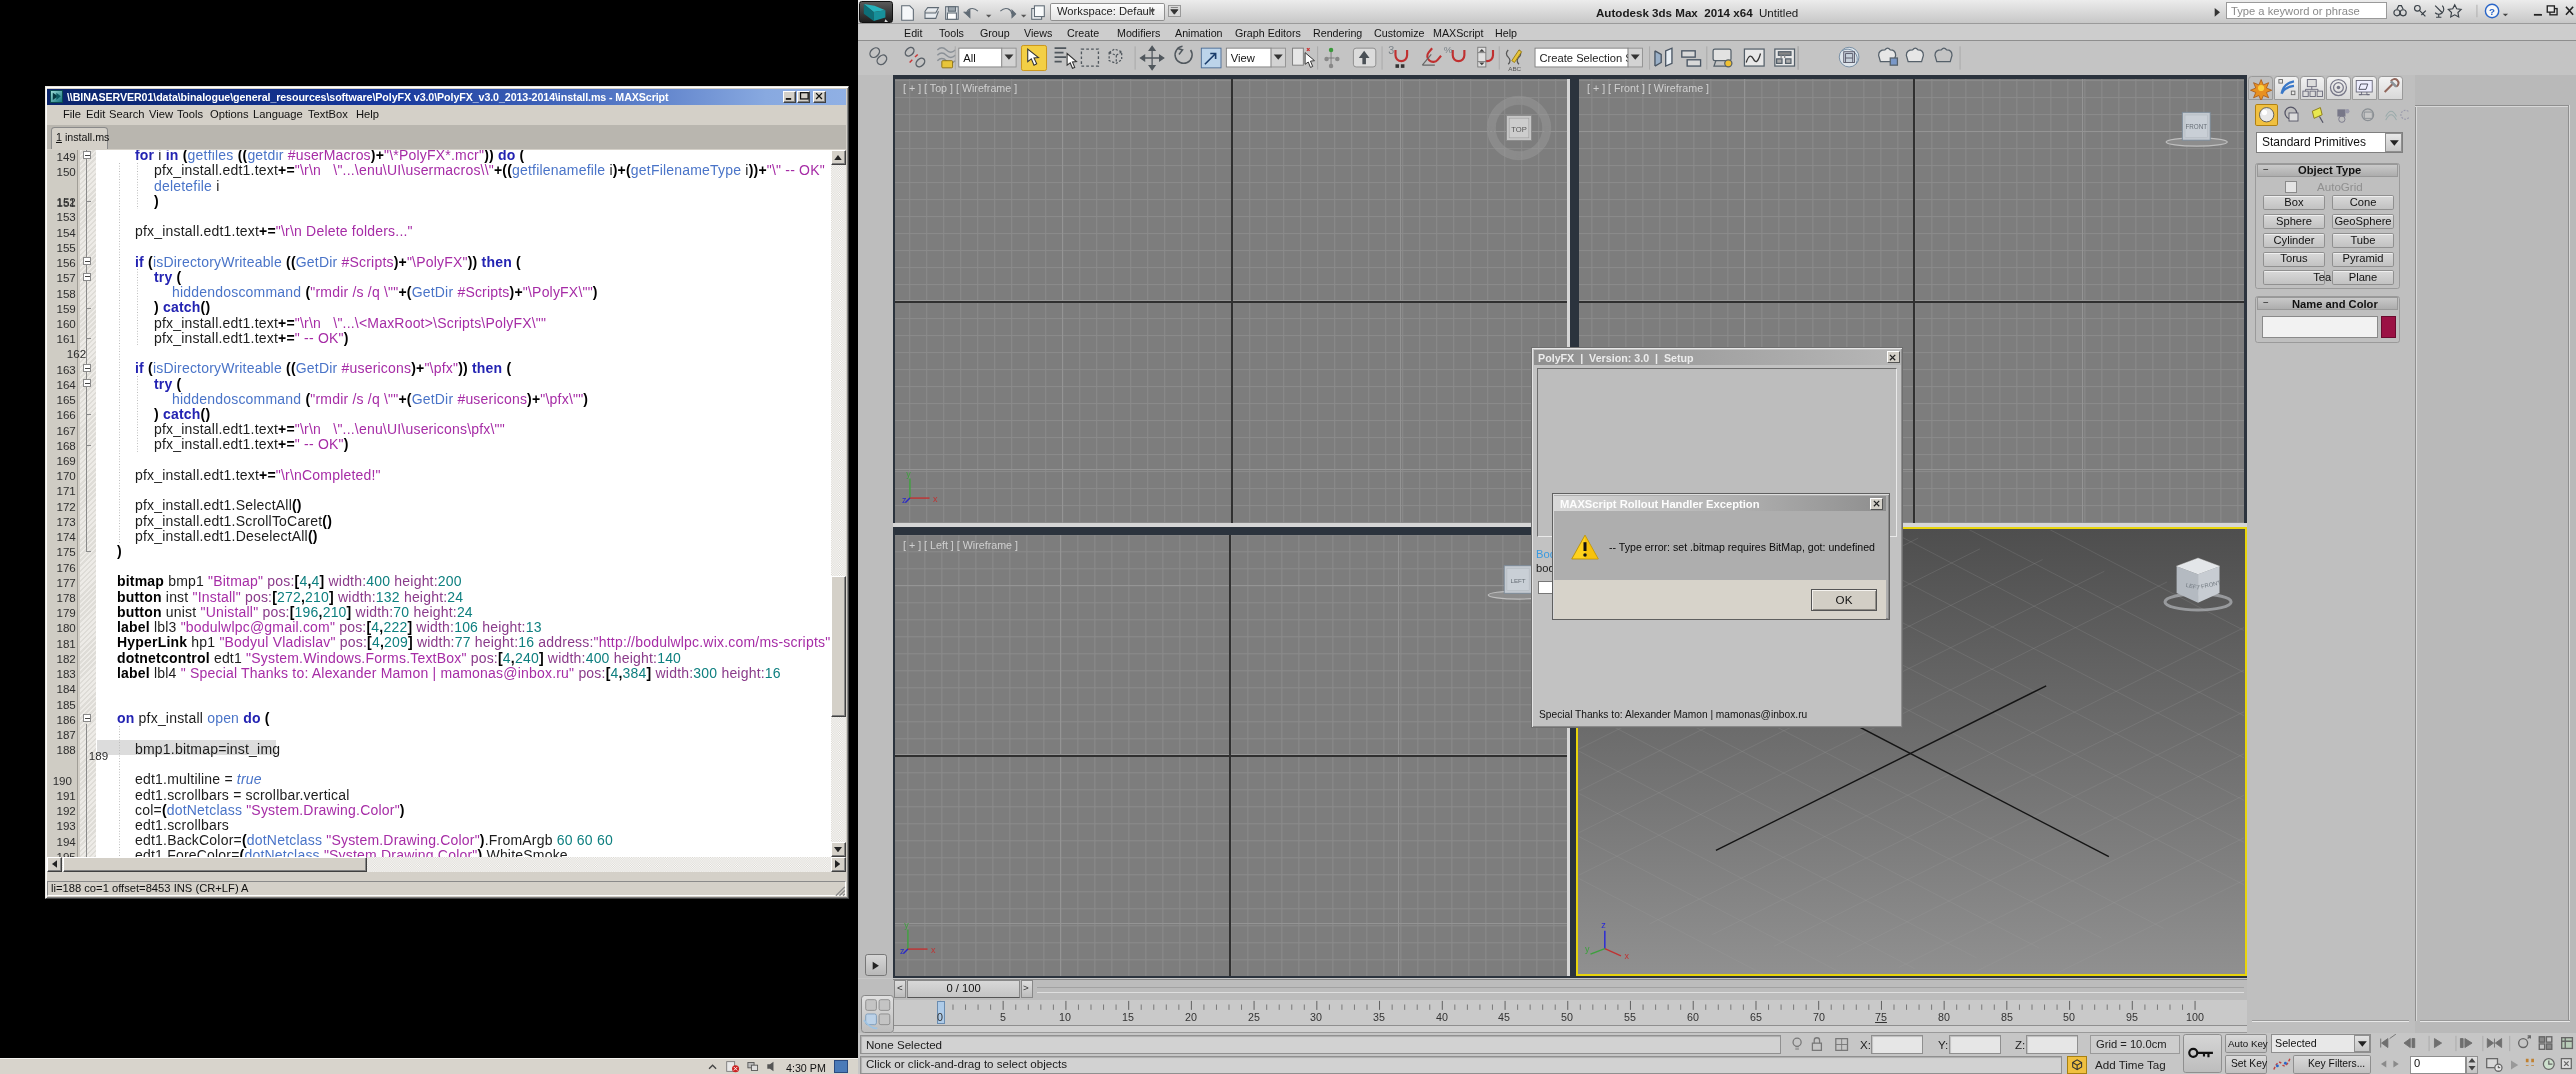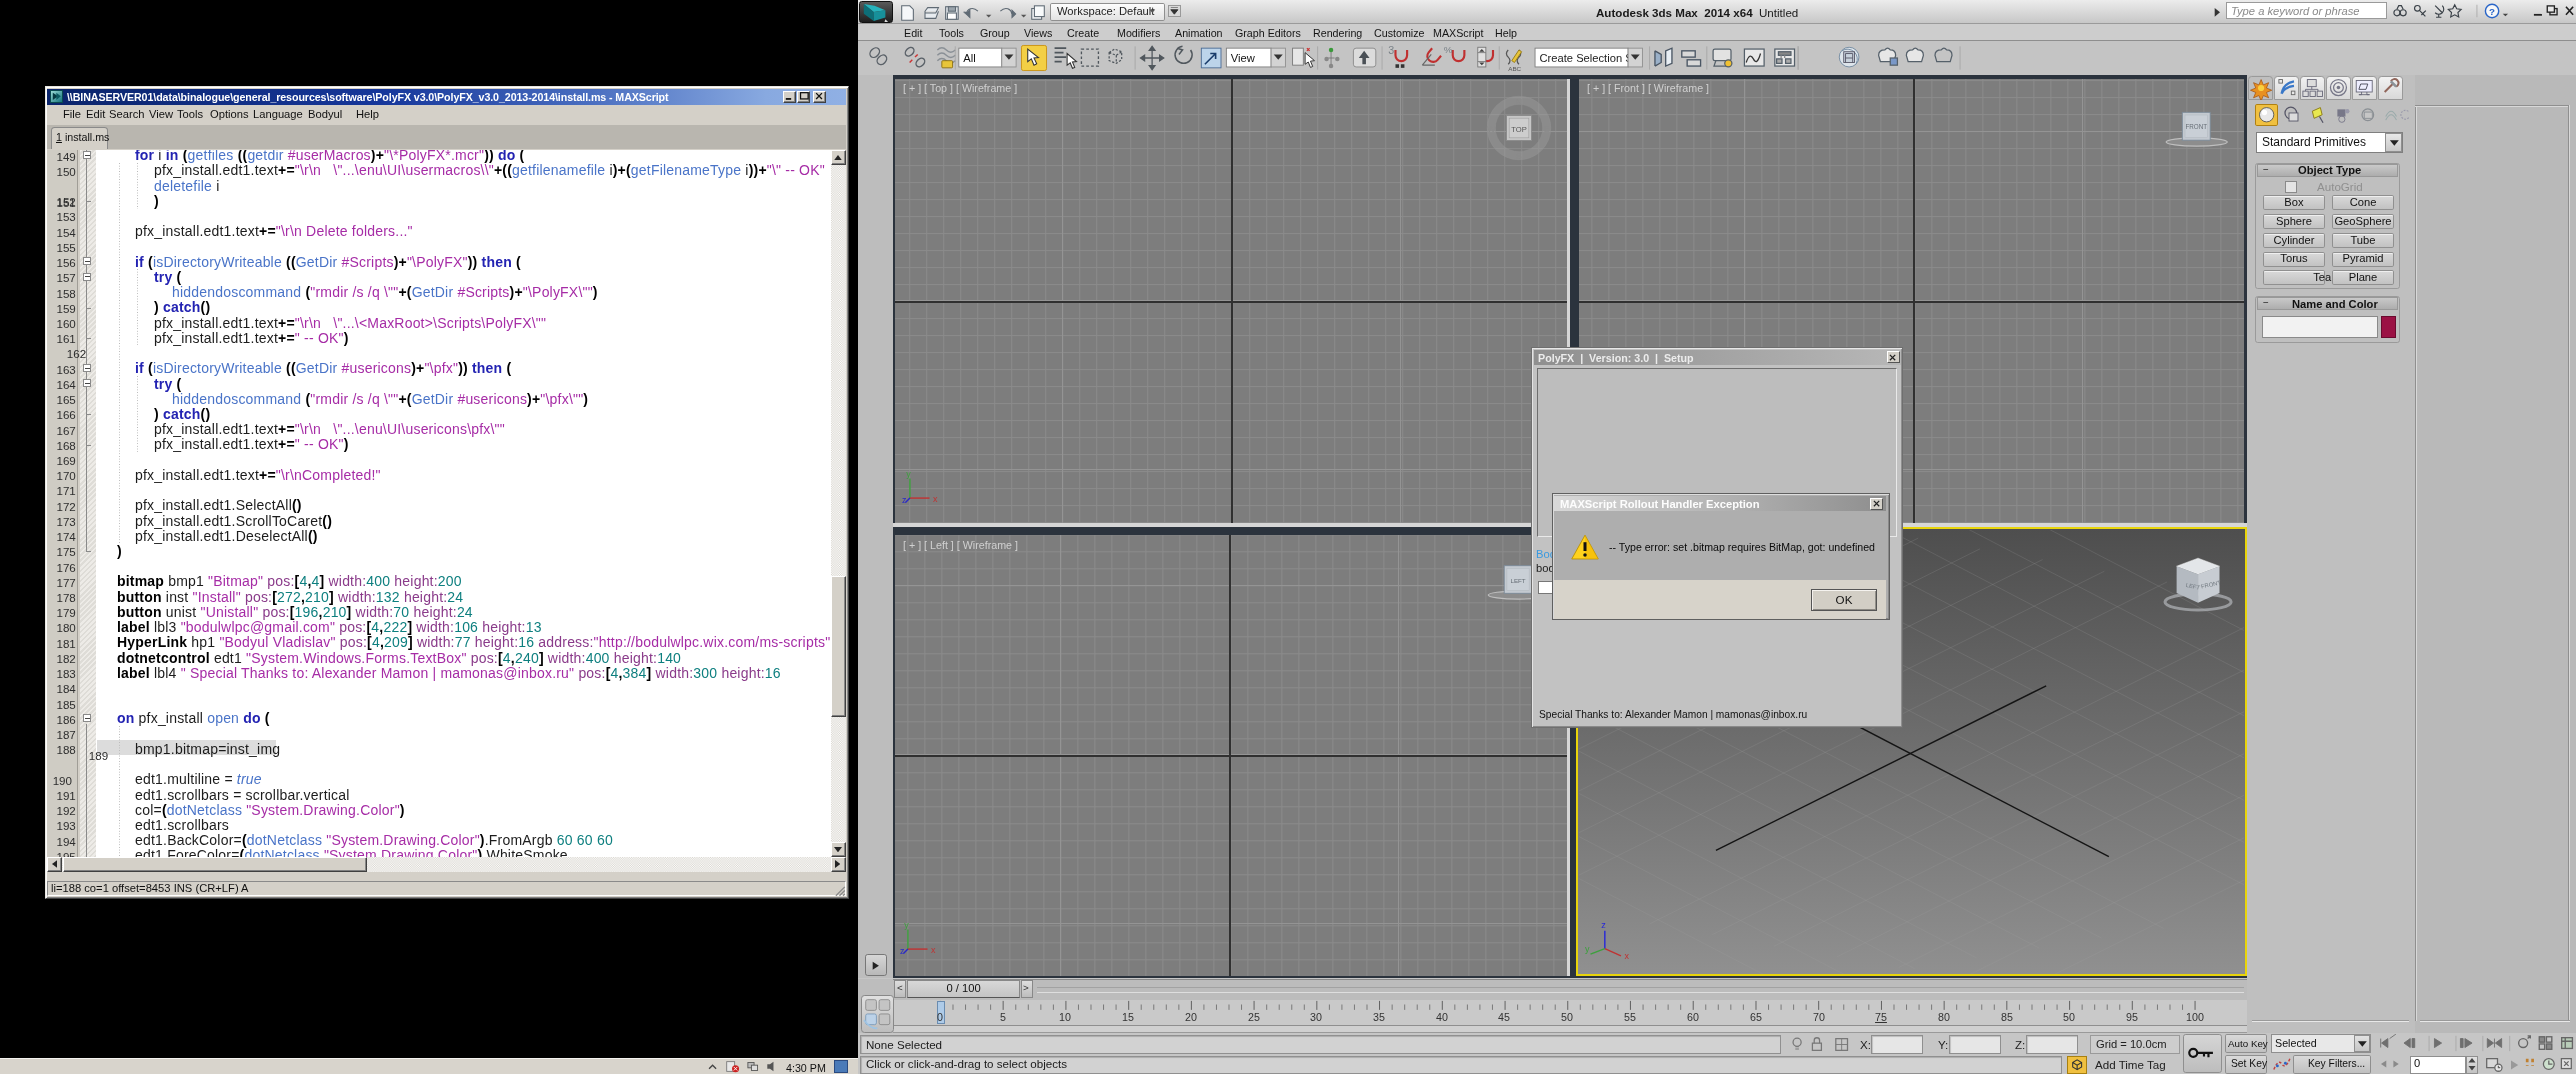--- a/index.html
+++ b/index.html
@@ -75,21 +75,21 @@
 <div class="a" style="left:1168px;top:5.4px;width:12.5px;height:11.6px;background:#d9d9d9;border:0.9px solid #999;"></div>
 <svg class="a" style="left:1169px;top:7.2px" width="10.7" height="9" viewBox="0 0 12 10">
     <path d="M2 0 h8 M2 3 l4 5 4 -5 z" stroke="#333" fill="#333"></path>
   </svg>
 <div class="tx" style="left:1596px;top:6.3px;font-size:11.6px;color:#1a1a1a;font-weight:bold;">Autodesk 3ds Max  2014 x64</div>
 <div class="tx" style="left:1759px;top:6.3px;font-size:11.6px;color:#1a1a1a;">Untitled</div>
 <svg class="a" style="left:2212px;top:7.2px" width="10.7" height="10.7" viewBox="0 0 12 12">
     <path d="M3 1 l6 5 -6 5 z" fill="#333"></path>
   </svg>
 <div class="a" style="left:2226px;top:1.8px;width:161px;height:17px;background:#fff;border:0.9px solid #9a9a9a;"></div>
-<div class="tx" style="left:2231px;top:4.5px;font-size:11.2px;color:#8a8a8a;font-style:italic;">Type a keyword or phrase</div>
+<div class="tx" style="left:2231px;top:4.5px;font-size:11.2px;color:#8a8a8a;">Type a keyword or phrase</div>
 <svg class="a" style="left:2392px;top:2.7px;" width="121" height="16" viewBox="0 0 135 18">
      <g stroke="#3a4148" fill="none" stroke-width="1.3">
       <circle cx="5" cy="11" r="3.4"></circle>
       <circle cx="12" cy="11" r="3.4"></circle>
       <path d="M5 7 l2 -4 h3 l2 4"></path>
       <circle cx="28" cy="6" r="3.2"></circle>
       <path d="M30 8 l7 7 m-2 -4 l2.5 -2.5 m-5 5 l2.5 -2.5"></path>
       <path d="M48 3 l8 8 m-8 0 a5.5 5.5 0 0 0 8 -8 m-4 9 v4 m-3 0 h6"></path>
       <path d="M70 2 l2.2 4.5 5 .7 -3.6 3.5 .9 5 -4.5 -2.4 -4.5 2.4 .9 -5 -3.6 -3.5 5 -.7 z"></path>
      </g>
@@ -711,21 +711,21 @@
       <path d="M37 3.5 l6.5 6.5 M43.5 3.5 l-6.5 6.5" stroke="#111" stroke-width="1.5"></path>
     </svg>
 <div class="a" style="left:47px;top:105px;width:799px;height:20.6px;background:#d4d0c8;"></div>
 <div class="tx" style="left:63px;top:108px;font-size:11.2px;color:#111;">File</div>
 <div class="tx" style="left:86px;top:108px;font-size:11.2px;color:#111;">Edit</div>
 <div class="tx" style="left:109px;top:108px;font-size:11.2px;color:#111;">Search</div>
 <div class="tx" style="left:149px;top:108px;font-size:11.2px;color:#111;">View</div>
 <div class="tx" style="left:177px;top:108px;font-size:11.2px;color:#111;">Tools</div>
 <div class="tx" style="left:210px;top:108px;font-size:11.2px;color:#111;">Options</div>
 <div class="tx" style="left:253px;top:108px;font-size:11.2px;color:#111;">Language</div>
-<div class="tx" style="left:308px;top:108px;font-size:11.2px;color:#111;">Bodyul</div>
+<div class="tx" style="left:308px;top:108px;font-size:11.2px;color:#111;">TextBox</div>
 <div class="tx" style="left:356px;top:108px;font-size:11.2px;color:#111;">Help</div>
 <div class="a" style="left:47px;top:125px;width:799px;height:24px;background:#b9b6af;"></div>
 <div class="a" style="left:51px;top:127px;width:57px;height:22.4px;background:#d4d0c8;border:0.9px solid #8a8a8a;border-bottom:none;border-radius:3.6px 3.6px 0 0;"></div>
 <div class="tx" style="left:56px;top:131px;font-size:10.7px;color:#111;"><u>1</u> install.ms</div>
 <div class="a" style="left:47px;top:150px;width:31px;height:707px;background:#cfccc4;border-right:0.9px solid #a09d96;"></div>
 <div class="a" style="left:80px;top:150px;width:16px;height:707px;background:repeating-linear-gradient(135deg,#edebe7 0 1.8px,#dedcd7 1.8px 3.6px);"></div>
 <div class="a" style="left:96px;top:150px;width:735px;height:707px;background:#ffffff;"></div>
 <div class="a" style="left:97px;top:740px;width:179px;height:15px;background:#dcdcdc;"></div>
 <div class="a" style="left:47px;top:150px;width:783px;height:707px;overflow:hidden;">
 <div class="ln" style="left:1.8px;top:-0.4px;width:27px;text-align:right;">149</div>

